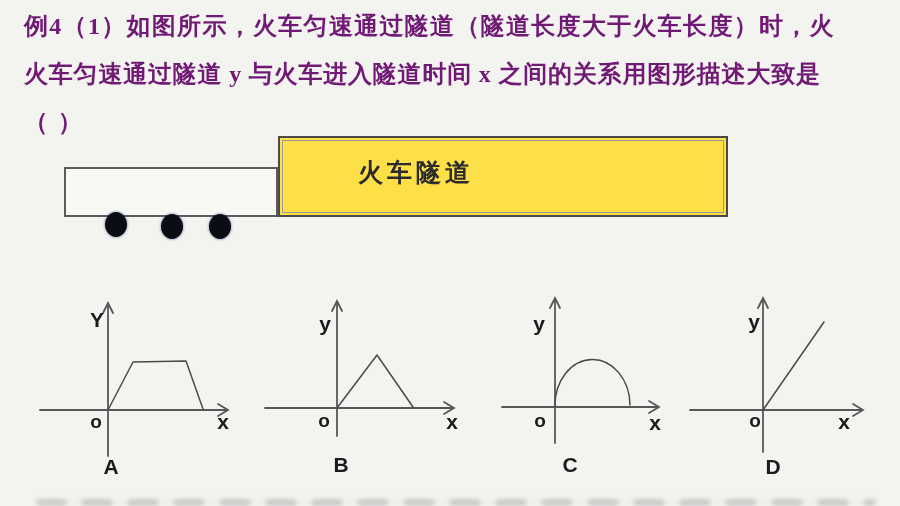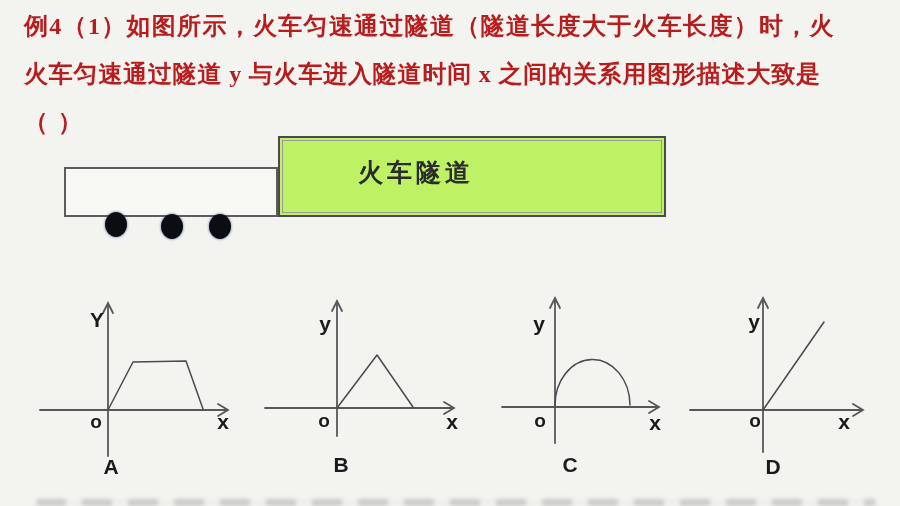--- a/index.html
+++ b/index.html
@@ -6,33 +6,33 @@
   .page{
     position:relative;
     width:900px;height:506px;
     background:#f3f3f0;
     overflow:hidden;
     font-family:"Liberation Serif", serif;
   }
   
   .problem{
     position:absolute;left:24px;top:2px;width:860px;
-    color:#b91c1c;font-weight:bold;font-size:24px;
+    color:#701a75;font-weight:bold;font-size:24px;
   }
   .pline{height:48px;line-height:48px;letter-spacing:1.3px;white-space:nowrap;}
   .pline.l2{letter-spacing:0.8px;}
   .pline.answer{letter-spacing:2px;}
   
   .train-body{
     position:absolute;left:64px;top:167px;width:214px;height:50px;
     border:2px solid #5c5c5e;background:#f8f8f5;box-sizing:border-box;
   }
   .tunnel-body{
-    position:absolute;left:278px;top:136px;width:388px;height:81px;
-    border:2px solid #4a4a4c;background:#bef264;box-sizing:border-box;
+    position:absolute;left:278px;top:136px;width:450px;height:81px;
+    border:2px solid #4a4a4c;background:#fde047;box-sizing:border-box;
   }
   .tunnel-inner{
     position:absolute;left:2px;top:2px;right:2px;bottom:2px;
     border:1px solid #9a9a9a;
   }
   .tunnel-label{
     position:absolute;left:78px;top:18px;
     font-size:25px;font-weight:bold;color:#2b2b2d;letter-spacing:4px;
     font-family:"Liberation Serif", serif;
   }

